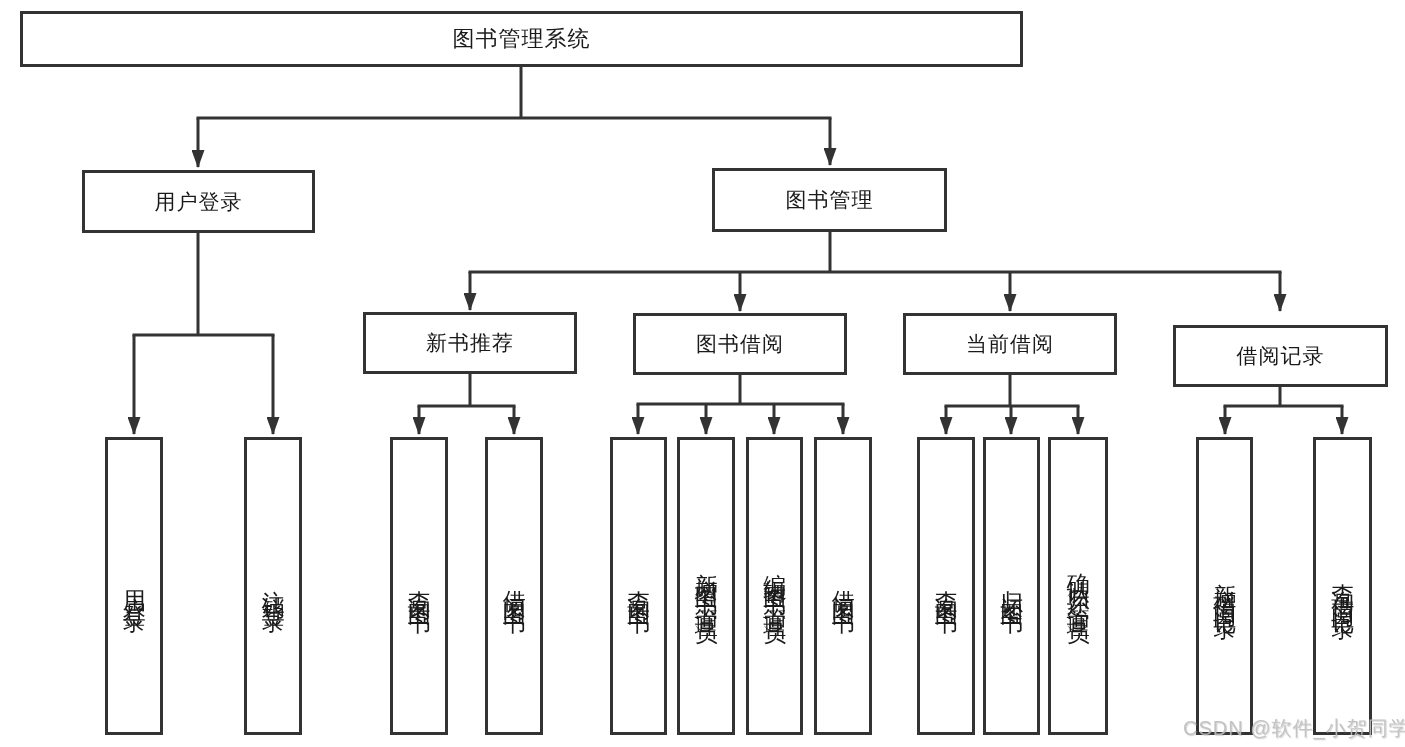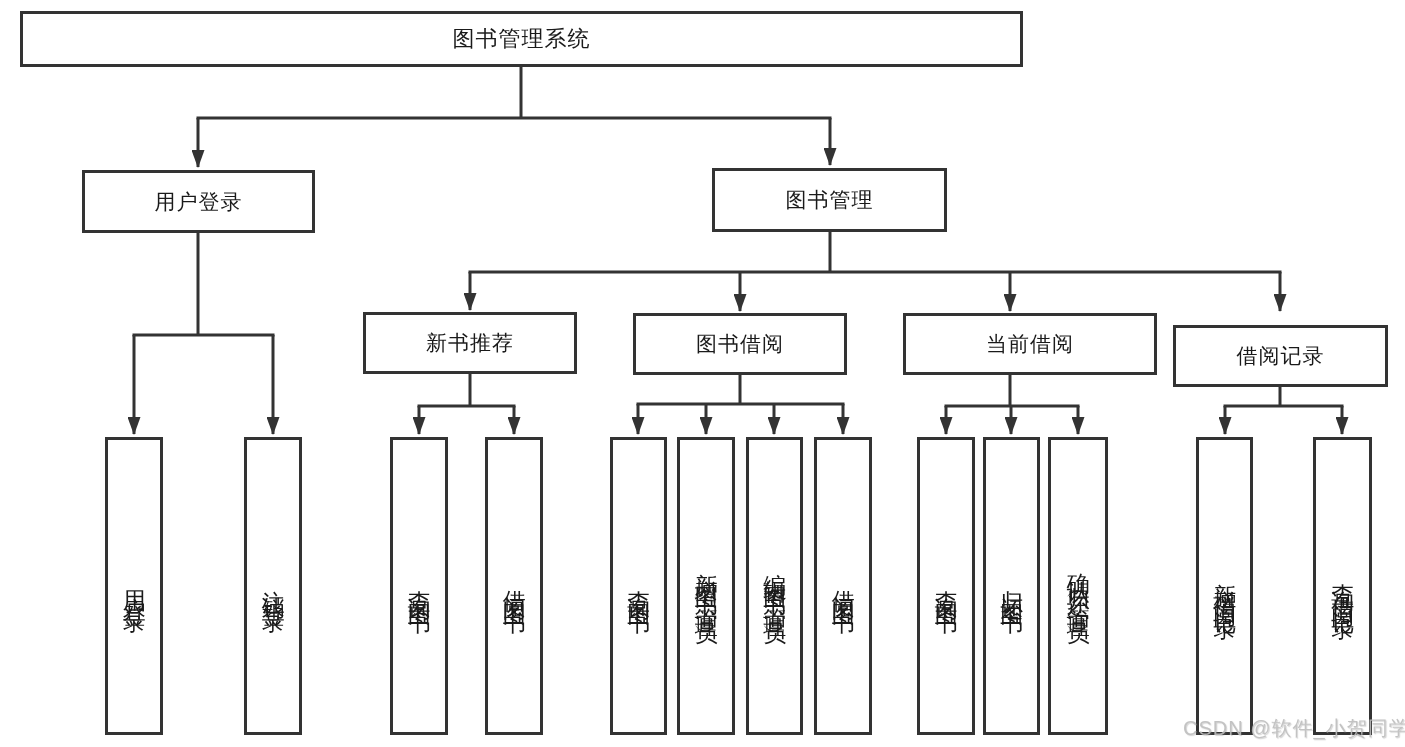--- a/index.html
+++ b/index.html
@@ -113,21 +113,21 @@
   <div class="box h" style="left:712px; top:168px; width:235px; height:64px;font-family:Liberation Mono, monospace;">
     <span>图书管理</span>
   </div>
 
   <div class="box h" style="left:633px; top:313px; width:214px; height:62px;">
     <span>图书借阅</span>
   </div>
   <div class="box h" style="left:363px; top:312px; width:214px; height:62px;">
     <span>新书推荐</span>
   </div>
-  <div class="box h" style="left:903px; top:313px; width:254px; height:62px;">
+  <div class="box h" style="left:903px; top:313px; width:214px; height:62px;">
     <span>当前借阅</span>
   </div>
   <div class="box h" style="left:1173px; top:313px; width:215px; height:62px;margin-top:12px;">
     <span>借阅记录</span>
   </div>
 
   <div class="box v" style="left:105px; top:437px; width:58px; height:298px;">
     <span class="vtext">用户登录</span>
   </div>
   <div class="box v" style="left:244px; top:437px; width:58px; height:298px;">

